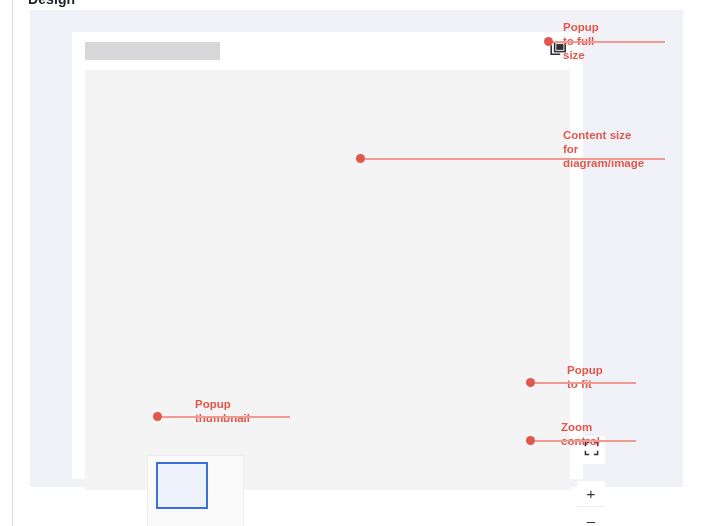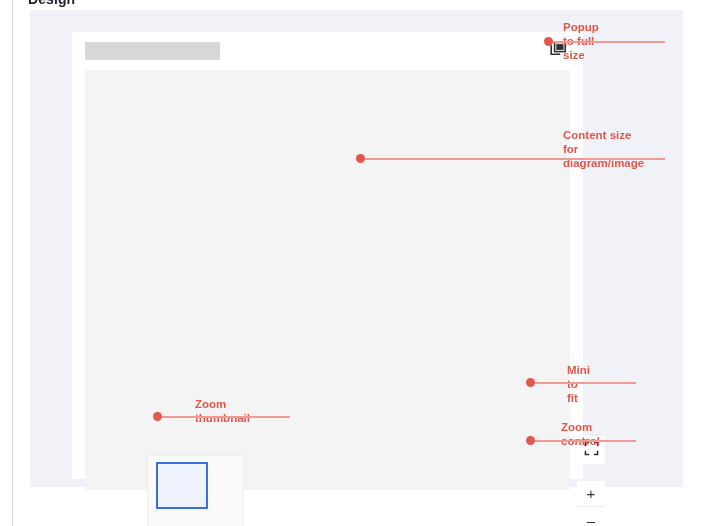--- a/index.html
+++ b/index.html
@@ -230,27 +230,27 @@
 </div>
 
 <div class="annotation">
   <div class="anno-label" style="left:563px; top:128px;">Content size for
 diagram/image</div>
   <div class="anno-line" style="left:365px; top:158px; width:300px;"></div>
   <div class="anno-dot" style="left:356px; top:154px;"></div>
 </div>
 
 <div class="annotation">
-  <div class="anno-label" style="left:195px; top:397px;">Zoom thumbnail</div>
+  <div class="anno-label" style="left:195px; top:397px;">Popup thumbnail</div>
   <div class="anno-line" style="left:160px; top:416px; width:130px;"></div>
   <div class="anno-dot" style="left:153px; top:412px;"></div>
 </div>
 
 <div class="annotation">
-  <div class="anno-label" style="left:567px; top:363px;">Mini to fit</div>
+  <div class="anno-label" style="left:567px; top:363px;">Popup to fit</div>
   <div class="anno-line" style="left:533px; top:382px; width:103px;"></div>
   <div class="anno-dot" style="left:526px; top:378px;"></div>
 </div>
 
 <div class="annotation">
   <div class="anno-label" style="left:561px; top:420px;">Zoom control</div>
   <div class="anno-line" style="left:533px; top:440px; width:103px;"></div>
   <div class="anno-dot" style="left:526px; top:436px;"></div>
 </div>
 

